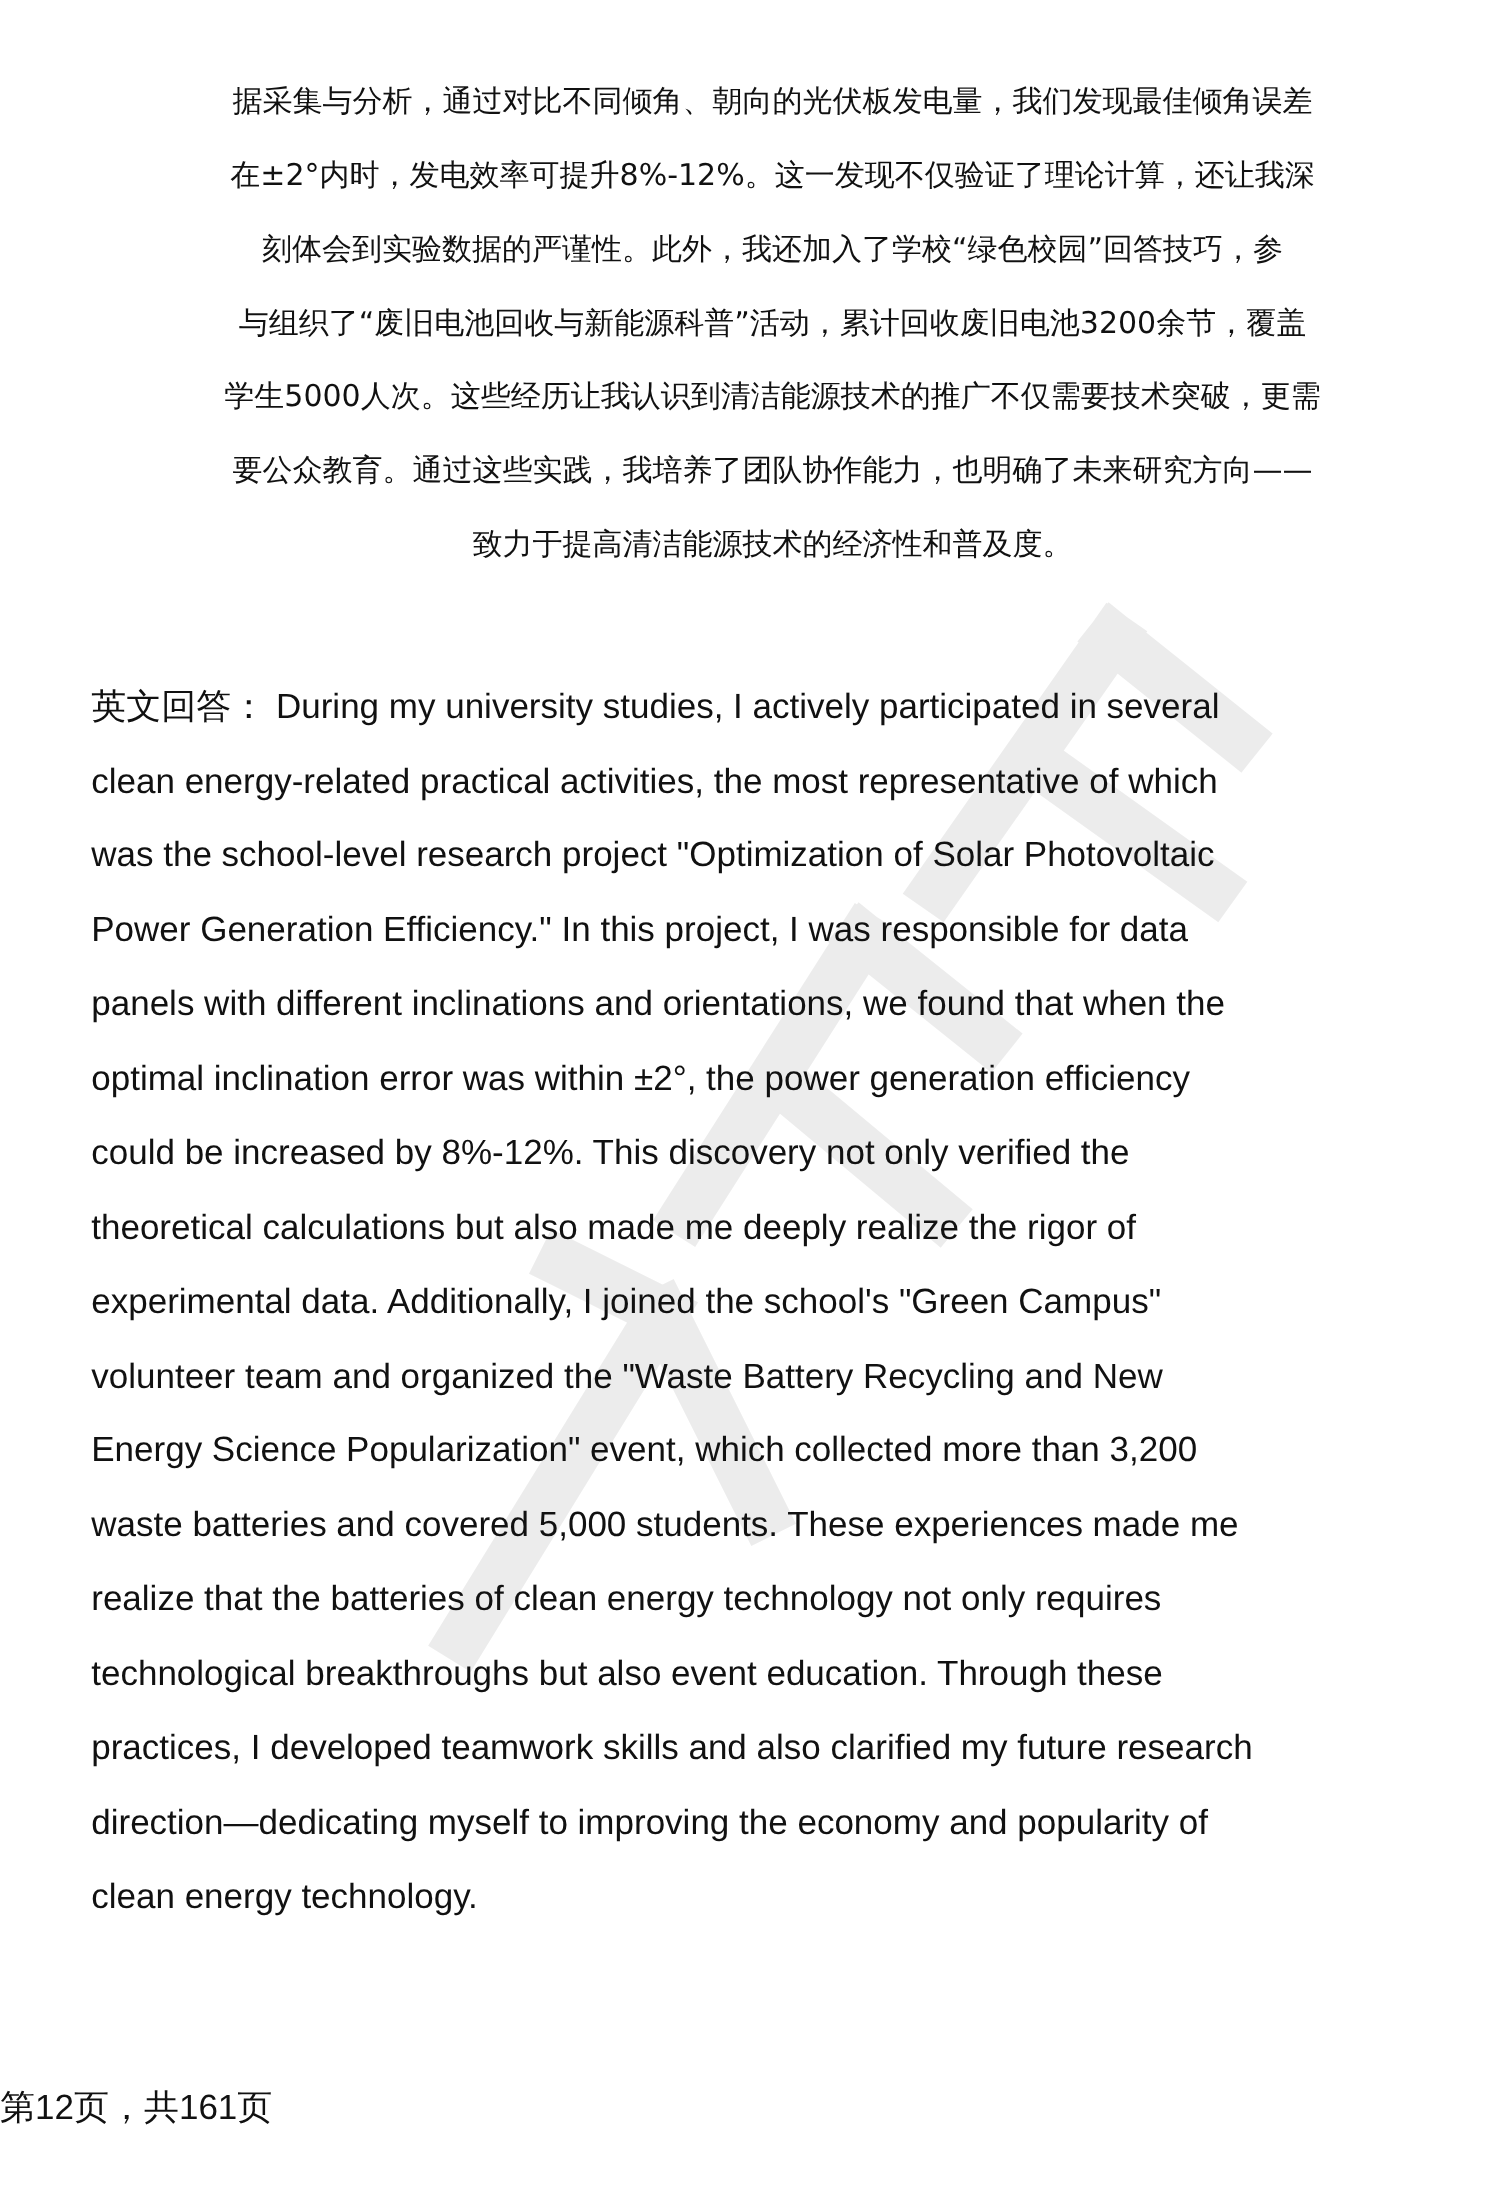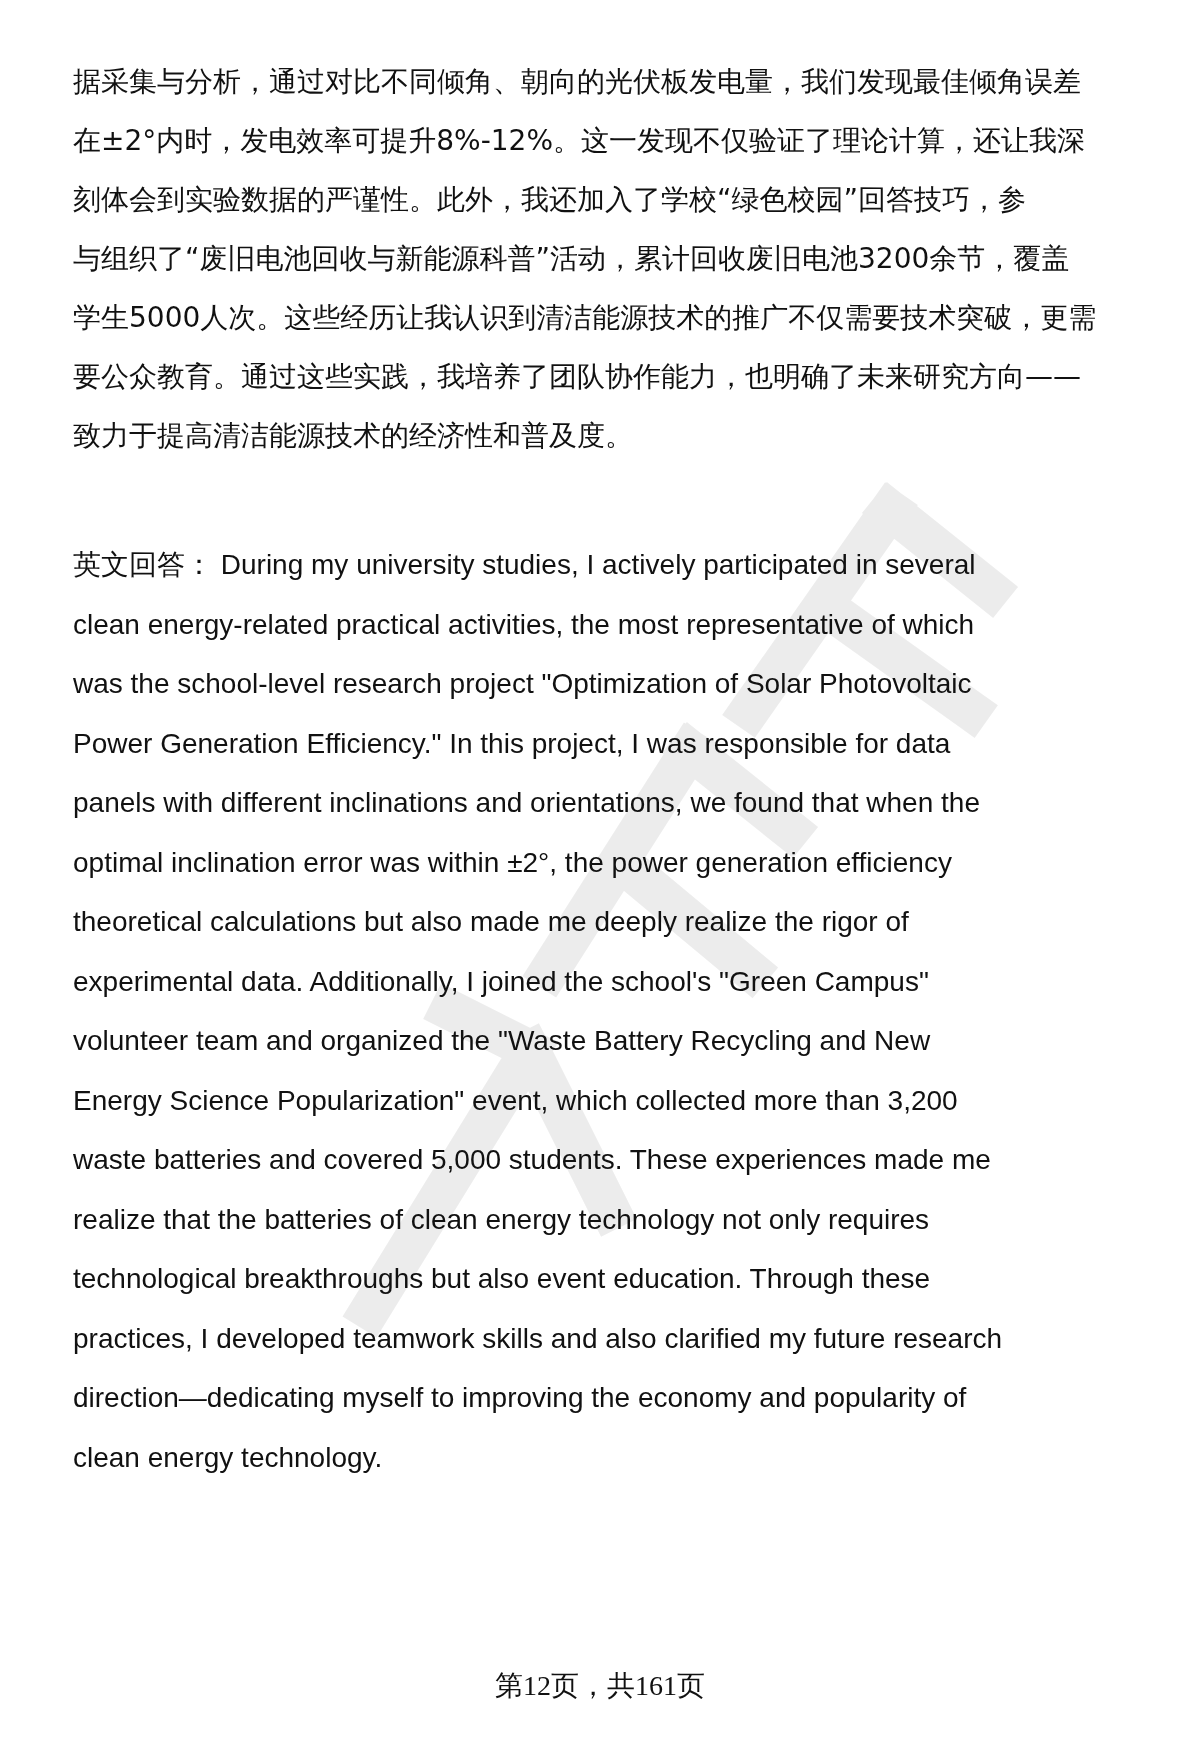--- a/index.html
+++ b/index.html
@@ -2,26 +2,26 @@
 <html><head>
   <meta charset="utf-8">
   <style>
     html, body { margin: 0; padding: 0; background: #ffffff; }
     body { width: 1200px; height: 1755px; position: relative; overflow: hidden; }
     .page { position: absolute; left: 0; top: 0; width: 1200px; height: 1755px; background: #fff; }
     .para {
       position: absolute; left: 73px; width: 1090px;
       color: #111; font-family: "DejaVu Sans", "Liberation Sans", sans-serif;
     }
-    .zh { font-size: 28px; line-height: 59px; letter-spacing: 0px; }
+    .zh { font-size: 24px; line-height: 59px; letter-spacing: 0px; text-align: center; }
     .en { font-size: 28px; line-height: 59.5px; font-family: "Liberation Sans", "DejaVu Sans", sans-serif; }
     .line { display: block; white-space: nowrap; }
     .footer {
-      position: absolute; left: 0; width: 1200px; top: 1667px; text-align: center;
-      font-family: Liberation Serif, serif; font-size: 28px; color: #111;
+      position: absolute; left: 0; width: 1200px; top: 1667px; text-align: left;
+      font-family: Liberation Sans, sans-serif; font-size: 28px; color: #111;
     }
     .watermark {
       position: absolute; left: 330px; top: 450px; width: 700px; height: 900px;
       pointer-events: none; opacity: 0.07;
     }
   </style>
 </head>
 <body>
 
 <div class="page">
@@ -44,20 +44,21 @@
     <span class="line">致力于提高清洁能源技术的经济性和普及度。</span>
   </div>
 
   <div class="para en" style="top:535px;">
     <span class="line">英文回答：  During my university studies, I actively participated in several</span>
     <span class="line">clean energy-related practical activities, the most representative of which</span>
     <span class="line">was the school-level research project "Optimization of Solar Photovoltaic</span>
     <span class="line">Power Generation Efficiency." In this project, I was responsible for data</span>
     <span class="line">panels with different inclinations and orientations, we found that when the</span>
     <span class="line">optimal inclination error was within ±2°, the power generation efficiency</span>
+    <span class="line">could be increased by 8%-12%. This discovery not only verified the</span>
     <span class="line">theoretical calculations but also made me deeply realize the rigor of</span>
     <span class="line">experimental data. Additionally, I joined the school's "Green Campus"</span>
     <span class="line">volunteer team and organized the "Waste Battery Recycling and New</span>
     <span class="line">Energy Science Popularization" event, which collected more than 3,200</span>
     <span class="line">waste batteries and covered 5,000 students. These experiences made me</span>
     <span class="line">realize that the batteries of clean energy technology not only requires</span>
     <span class="line">technological breakthroughs but also event education. Through these</span>
     <span class="line">practices, I developed teamwork skills and also clarified my future research</span>
     <span class="line">direction—dedicating myself to improving the economy and popularity of</span>
     <span class="line">clean energy technology.</span>

